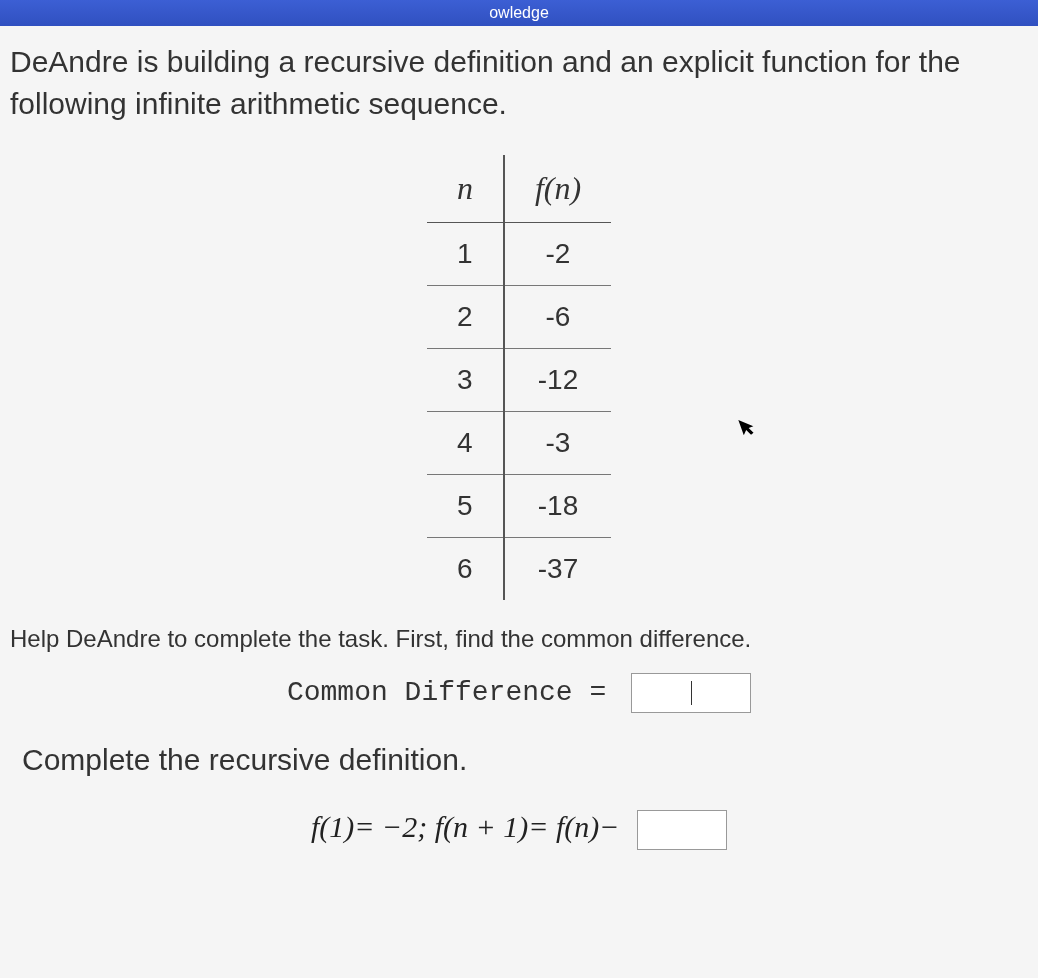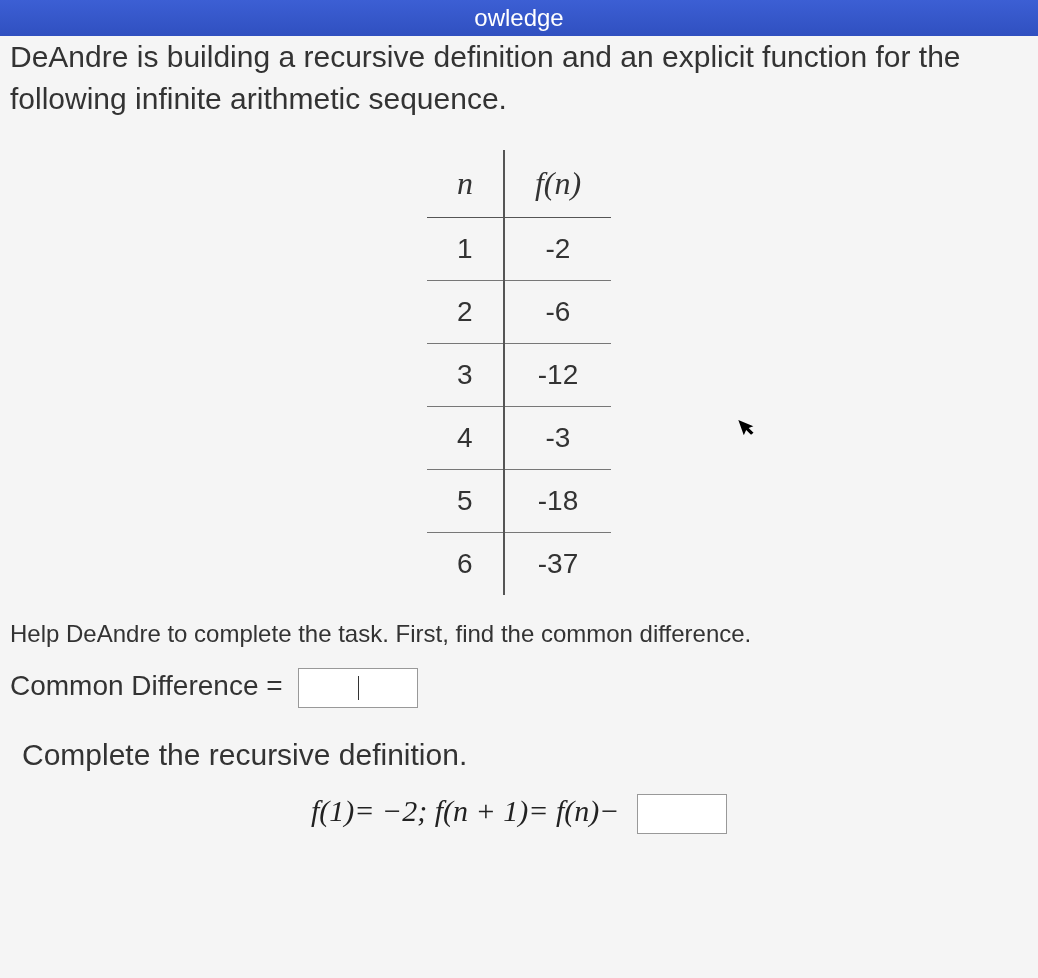--- a/index.html
+++ b/index.html
@@ -11,25 +11,25 @@
       font-family: Arial, sans-serif;
       background: #f5f5f5;
       width: 1038px;
       height: 978px;
       overflow: hidden;
     }
     .header-bar {
       background: linear-gradient(to bottom, #3c5fd4, #3050c0);
       color: white;
       padding: 4px 20px;
-      font-size: 24px;
+      font-size: 16px;
       text-align: center;
     }
     .content {
-      padding: 0 10px 20px 10px;
+      padding: 15px 10px 20px 10px;
       background: #f5f5f5;
     }
     .problem-text {
       font-size: 30px;
       color: #333;
       line-height: 1.4;
       margin-bottom: 30px;
     }
     .table-container {
       display: flex;
@@ -63,24 +63,25 @@
     }
     .seq-table tr:last-child td {
       border-bottom: none;
     }
     .instruction {
       font-size: 24px;
       color: #333;
       margin: 25px 0 20px 0;
     }
     .common-diff-row {
-      text-align: left;
+      text-align: center;
       font-size: 28px;
       color: #333;
       margin: 20px 0 30px 0;
+      font-family: Liberation Mono, monospace;
     }
     .input-box {
       display: inline-block;
       width: 120px;
       height: 40px;
       border: 1px solid #999;
       background: #fff;
       vertical-align: middle;
       margin-left: 8px;
       font-size: 22px;
@@ -98,21 +99,21 @@
       font-size: 30px;
       color: #333;
       margin: 20px 12px;
     }
     .formula-row {
       text-align: center;
       font-size: 30px;
       font-family: 'Times New Roman', serif;
       font-style: italic;
       color: #222;
-      margin: 22px 0;
+      margin: 33px 0;
     }
     .formula-box {
       display: inline-block;
       width: 90px;
       height: 40px;
       border: 1px solid #999;
       background: #fff;
       vertical-align: middle;
       margin-left: 10px;
     }

